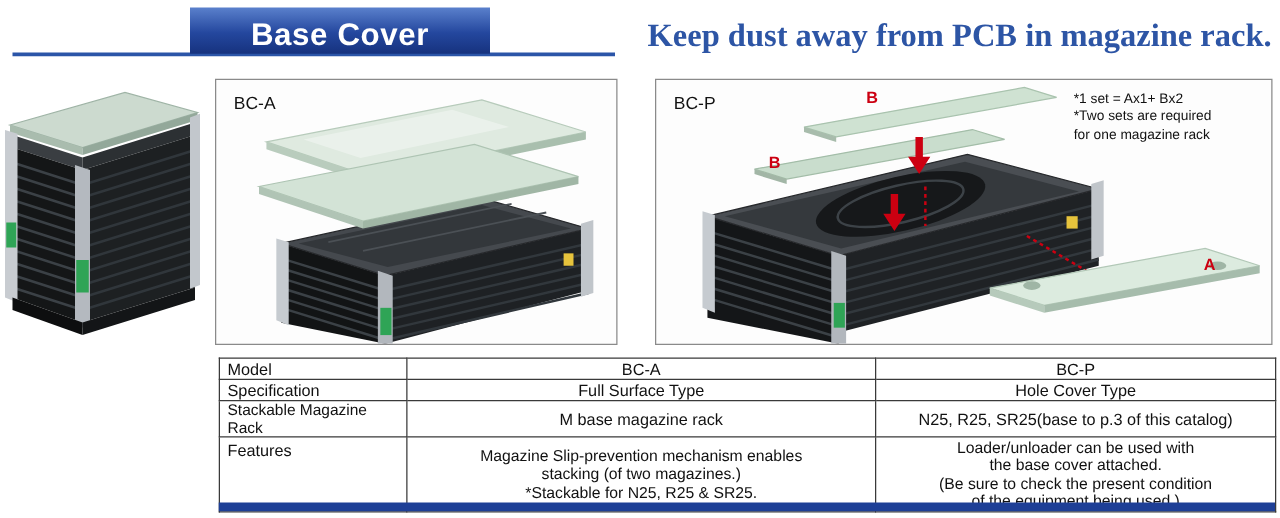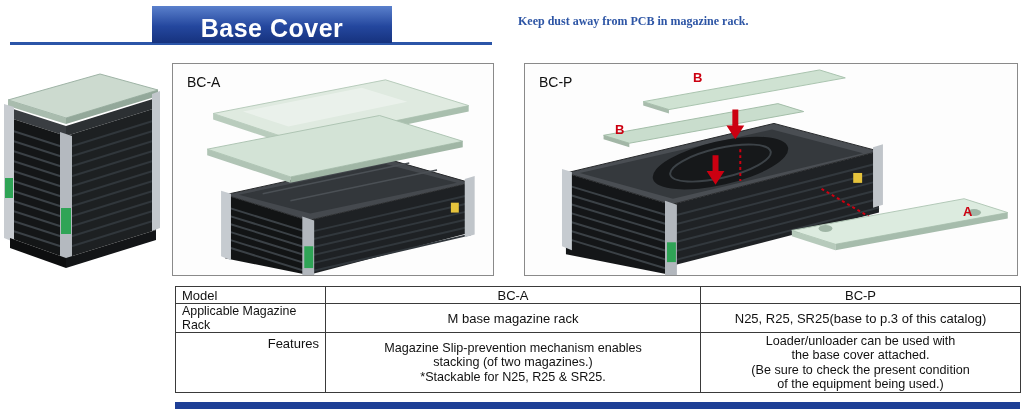--- a/index.html
+++ b/index.html
@@ -7,21 +7,21 @@
   body { font-family:"Liberation Sans", sans-serif; }
   .page { position:relative; width:1024px; height:414px; background:#fff; overflow:hidden; }
 
   
   .banner-line { position:absolute; left:10px; top:42px; width:482px; height:3px; background:#2b55a8; }
   .banner { position:absolute; left:152px; top:6px; width:240px; height:37px;
             background:linear-gradient(180deg,#5a80cc 0%, #24479e 55%, #16327e 100%);
             color:#fff; display:flex; align-items:flex-end; justify-content:center;
             font-size:25px; font-weight:bold; letter-spacing:.5px; }
   .tagline { position:absolute; left:518px; top:14px; font-family:"Liberation Serif", serif;
-             font-weight:bold; font-size:12px; color:#2d55a5; }
+             font-weight:bold; font-size:26px; color:#2d55a5; }
 
   
   .photo-left { position:absolute; left:2px; top:60px; width:162px; height:212px; }
   .panel { position:absolute; border:1px solid #8a8a8a; background:#fdfdfd; }
   .panel.bca { left:172px; top:63px; width:322px; height:213px; }
   .panel.bcp { left:524px; top:63px; width:494px; height:213px; }
   .illus { position:absolute; left:0; top:0; width:100%; height:100%; }
   .panel-label { position:absolute; left:14px; top:10px; font-size:14px; color:#111; z-index:3; }
   .bcp-note { position:absolute; left:334px; top:8px; width:156px; font-size:11px; line-height:1.3;
               color:#111; white-space:pre-line; z-index:3; }
@@ -34,21 +34,21 @@
   .spec-table { position:absolute; left:175px; top:286px; width:845px; border-collapse:collapse;
                 font-size:13px; color:#111; table-layout:fixed;border-radius:22px; }
   .spec-table td { border:1px solid #3a3a3a; padding:0 6px; vertical-align:middle; }
   .col-label { width:150px; text-align:left; }
   .col-a { width:375px; text-align:center; }
   .col-b { width:320px; text-align:center; }
   .r-model td, .r-spec td { height:17px; }
   .r-appl td { height:18px; }
   .r-appl .col-label { font-size:12.4px; }
   .r-feat td { height:60px; }
-  .r-feat .col-label { vertical-align:top; padding-top:3px;text-align:right; }
+  .r-feat .col-label { vertical-align:top; padding-top:3px; }
   .multiline { white-space:pre-line; line-height:1.15; font-size:12.6px; }
   .bottom-bar { position:absolute; left:175px; top:402px; width:845px; height:7px; background:#1e3f96; }
 </style>
 </head>
 <body>
 
 <div class="page">
 
   <div class="banner-line"></div>
   <div class="banner">
@@ -99,20 +99,23 @@
       <polygon points="124,78 298,42 298,48 124,84" fill="#a9bfae"></polygon>
       <polygon points="70,48 190,24 236,38 116,63" fill="#ffffff" opacity="0.35"></polygon>
       <polygon points="34,86 208,52 292,78 118,114" fill="#d3e3d6" stroke="#aec4b3" stroke-width="1"></polygon>
       <polygon points="34,86 118,114 118,120 34,92" fill="#b0c4b5"></polygon>
       <polygon points="118,114 292,78 292,84 118,120" fill="#a0b6a5"></polygon>
     </svg>
   </div>
 
   <div class="panel bcp">
     <div class="panel-label">BC-P</div>
+    <div class="bcp-note">*1 set = Ax1+ Bx2
+*Two sets are required
+for one magazine rack</div>
     <span class="marker b1">B</span>
     <span class="marker b2">B</span>
     <span class="marker a">A</span>
     <svg class="illus" viewBox="0 0 494 213">
 
       <polygon points="40,110 146,142 146,213 40,192" fill="#141618"></polygon>
       <polygon points="146,142 356,88 356,150 146,204" fill="#1f2225"></polygon>
       <path d="M40 122L146 154M40 131L146 163M40 140L146 172M40 149L146 181M40 158L146 190M40 167L146 199M40 176L146 208" stroke="#3b4146" stroke-width="2" fill="none"></path>
       <path d="M146 154L356 100M146 163L356 109M146 172L356 118M146 181L356 127M146 190L356 136M146 199L356 145" stroke="#32383d" stroke-width="2" fill="none"></path>
 
@@ -146,22 +149,27 @@
     </svg>
   </div>
 
   <table class="spec-table">
     <tbody>
       <tr class="r-model">
         <td class="col-label">Model</td>
         <td class="col-a">BC-A</td>
         <td class="col-b">BC-P</td>
       </tr>
+      <tr class="r-spec">
+        <td class="col-label">Specification</td>
+        <td class="col-a">Full Surface Type</td>
+        <td class="col-b">Hole Cover Type</td>
+      </tr>
       <tr class="r-appl">
-        <td class="col-label">Applicable Magazine Rack</td>
+        <td class="col-label">Stackable Magazine Rack</td>
         <td class="col-a">M base magazine rack</td>
         <td class="col-b">N25, R25, SR25(base to p.3 of this catalog)</td>
       </tr>
       <tr class="r-feat">
         <td class="col-label">Features</td>
         <td class="col-a multiline">Magazine Slip-prevention mechanism enables
 stacking (of two magazines.)
 *Stackable for N25, R25 &amp; SR25.</td>
         <td class="col-b multiline">Loader/unloader can be used with
 the base cover attached.

